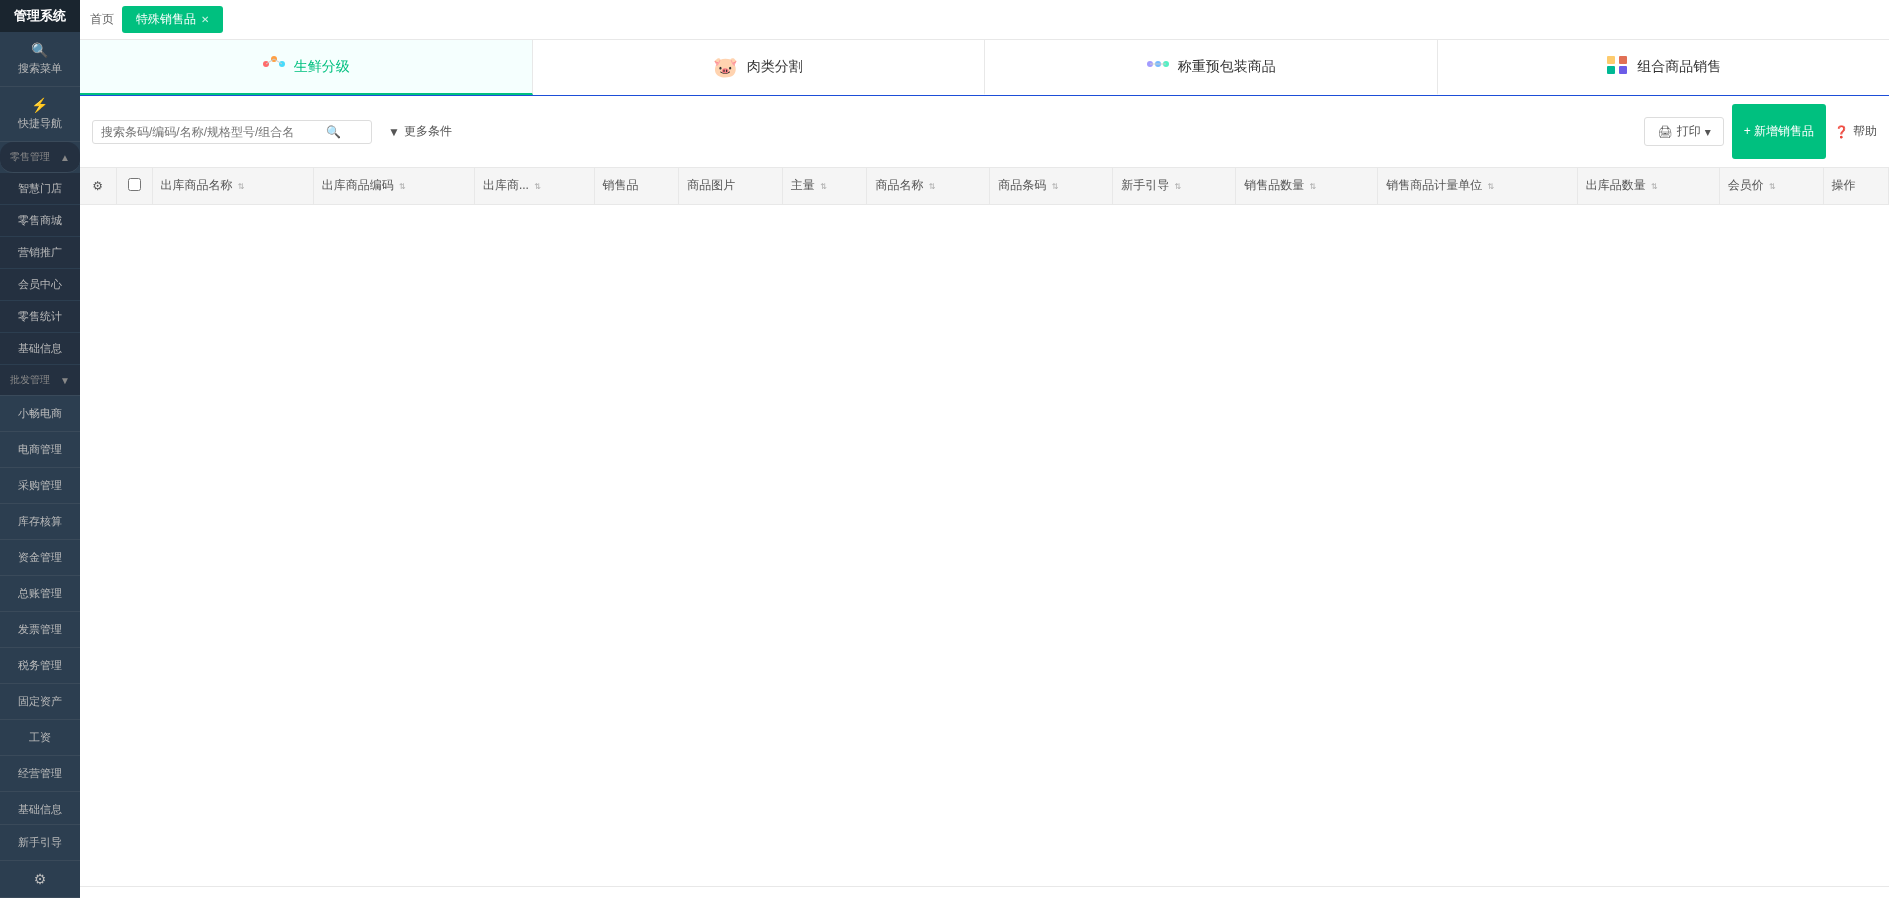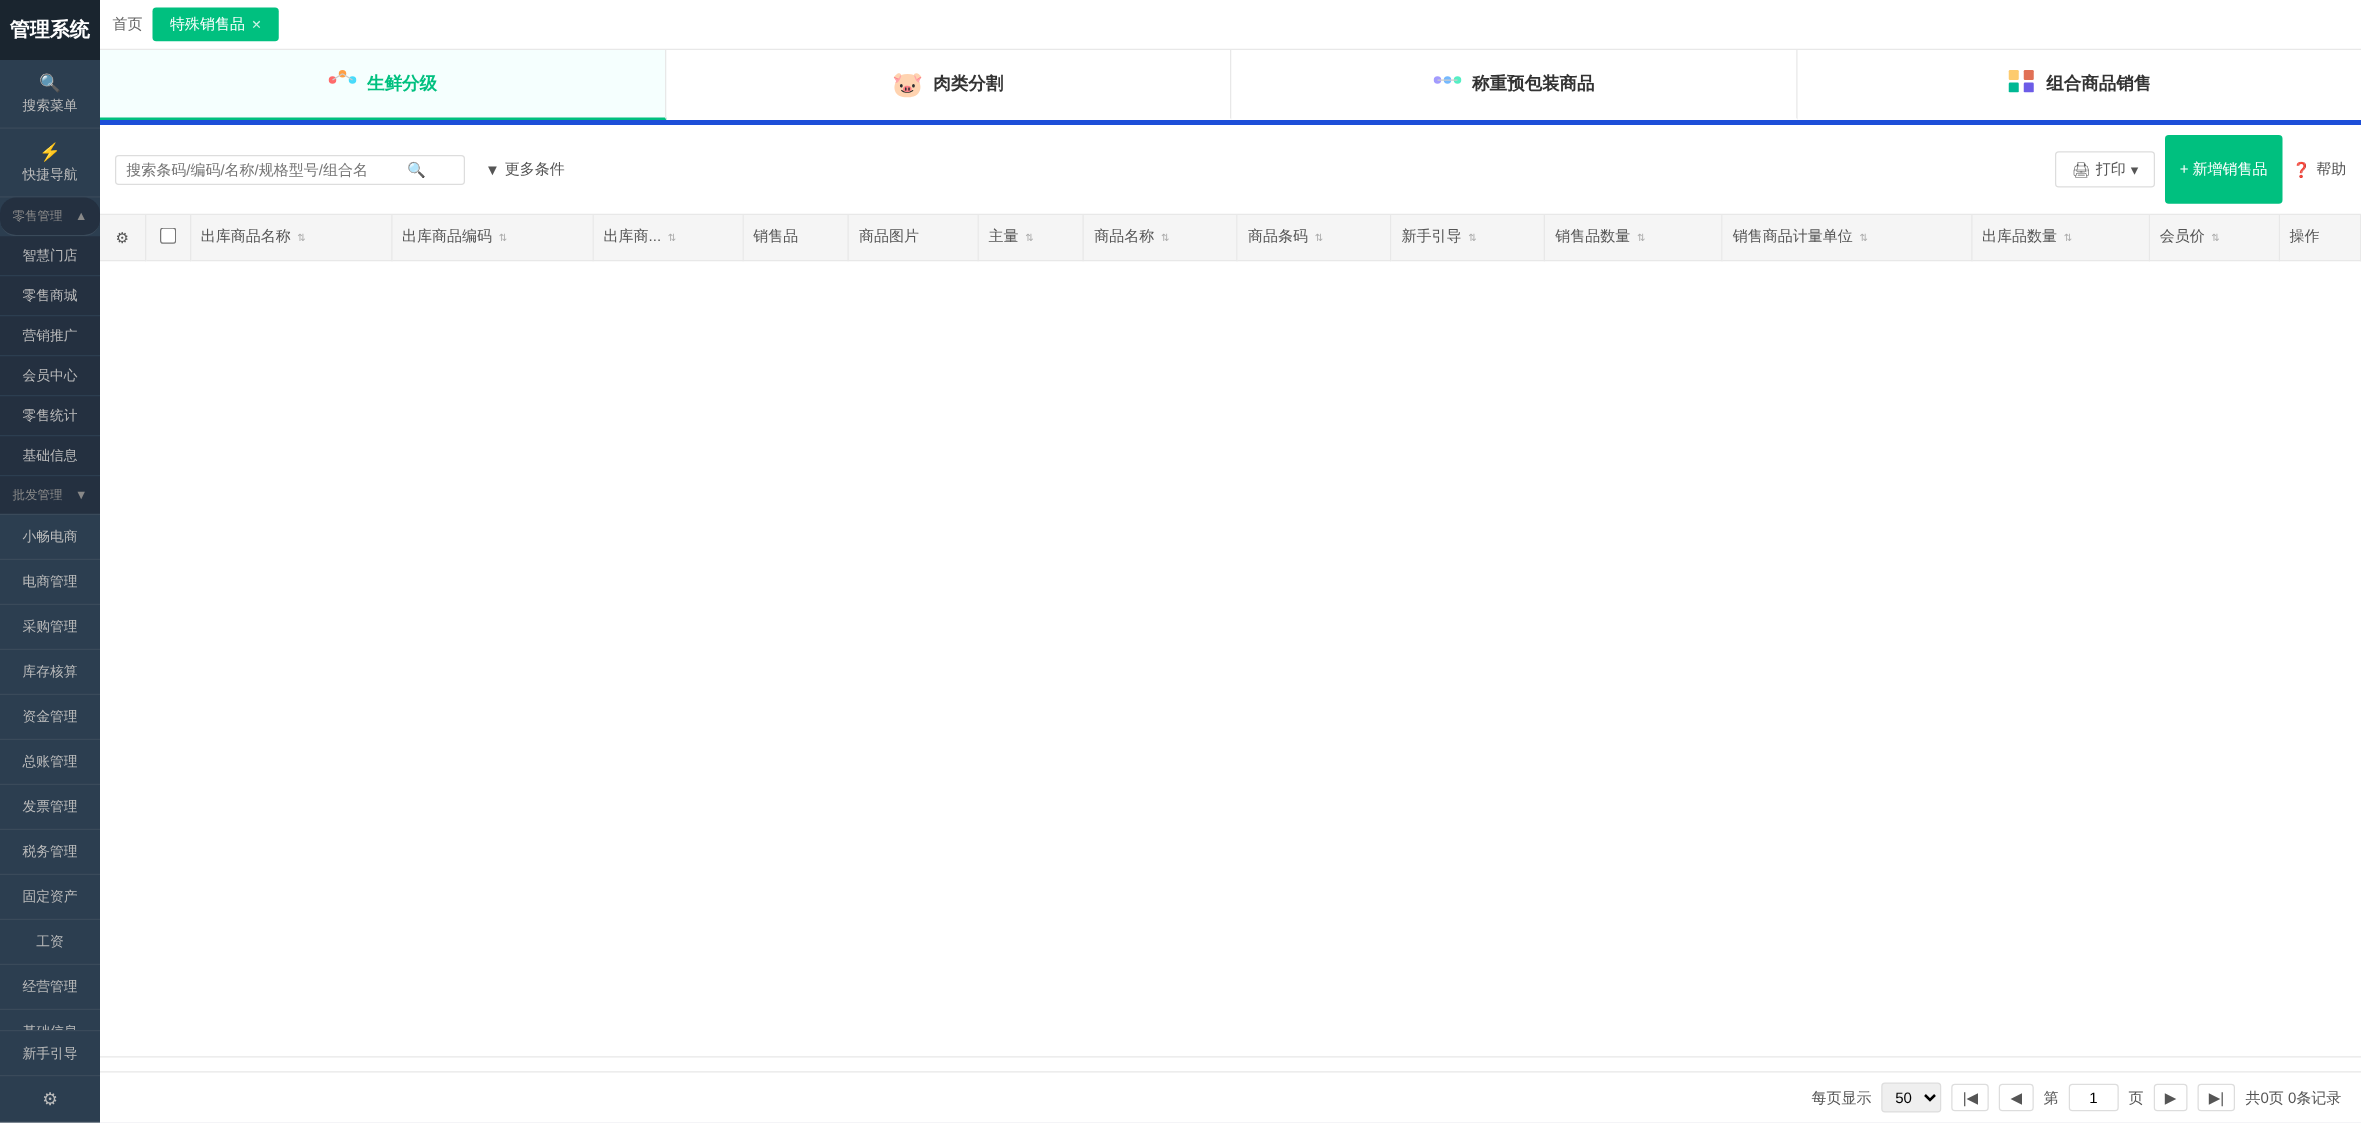--- a/index.html
+++ b/index.html
@@ -13,23 +13,23 @@
       display: flex;
       flex-direction: column;
       height: 100%;
       flex-shrink: 0;
     }
     .sidebar-logo {
       background: #1a252f;
       color: #fff;
       text-align: center;
       padding: 10px 0;
-      font-size: 16px;
+      font-size: 13px;
       font-weight: bold;
-      height: 48px;
+      height: 32px;
       display: flex;
       align-items: center;
       justify-content: center;
     }
     .sidebar-item {
       padding: 10px 5px;
       text-align: center;
       font-size: 11px;
       color: #bbb;
       cursor: pointer;
@@ -98,22 +98,21 @@
       gap: 5px;
       cursor: pointer;
       text-align: right;
     }
     .topbar-tab .close { font-size: 10px; opacity: 0.8; }
 
     
     .category-tabs {
       display: flex;
       background: #fff;
-      border-bottom: 4px solid #1d4ed8;
-      font-weight: bold;
+      border-bottom: 1px solid #1d4ed8;
     }
     .cat-tab {
       flex: 1;
       display: flex;
       align-items: center;
       justify-content: center;
       gap: 8px;
       padding: 14px 10px;
       border-right: 1px solid #e8e8e8;
       cursor: pointer;
@@ -537,27 +536,13 @@
       <tbody id="table-body">
       </tbody>
     </table>
 
   </div>
 
   <div style="background:#fff;height:12px;border-top:1px solid #e8e8e8;overflow-x:auto;">
     <div style="width:1200px;height:1px;"></div>
   </div>
 
-  <div class="pagination">
-    <span>每页显示</span>
-    <select class="page-select">
-      <option>50</option>
-    </select>
-    <button class="page-btn">|◀</button>
-    <button class="page-btn">◀</button>
-    <span>第</span>
-    <input type="text" class="page-input" value="1" style="">
-    <span>页</span>
-    <button class="page-btn">▶</button>
-    <button class="page-btn">▶|</button>
-    <span>共0页 0条记录</span>
-  </div>
 </div>
 
 </body></html>

